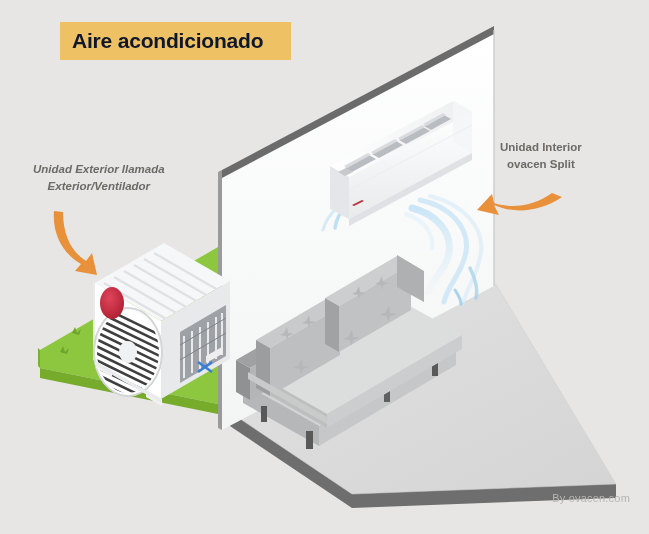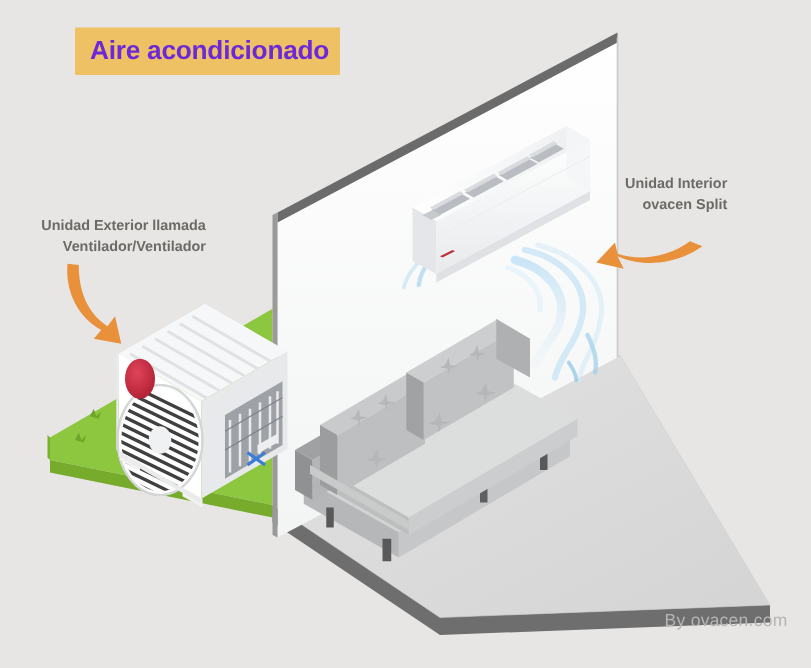--- a/index.html
+++ b/index.html
@@ -15,45 +15,45 @@
 
   
   #title-block{
     position:absolute;left:60px;top:22px;
     z-index:40;
     display:flex;flex-direction:column;align-items:flex-start;
     line-height:1.0;
   }
   #title-block .tline{
     background:#eec164;
-    color:#6d28d9;
+    color:#0f172a;
     font-weight:bold;
     font-size:21px;
     letter-spacing:-0.2px;
-    padding:8px 9px 9px 12px;
+    padding:8px 28px 9px 12px;
     white-space:nowrap;
   }
   #title-block .tline.l2{margin-top:0px;}
 
   
   .callout{
     position:absolute;z-index:40;
     color:#6d6a66;
     font-weight:bold;
     font-size:11.5px;
     line-height:1.45;
-    text-align:right;
+    text-align:center;
     white-space:nowrap;
   }
-  #label-outdoor{left:33px;top:173px;}
+  #label-outdoor{left:33px;top:161px;font-style:italic;}
   #label-indoor{left:500px;top:139px;}
 
   #credit{
     position:absolute;right:19px;bottom:30px;z-index:40;
-    color:#b6b5b3;font-size:14px;letter-spacing:.2px;
+    color:#b6b5b3;font-size:11px;letter-spacing:.2px;
     font-family:"Liberation Sans", sans-serif;
     margin-left:12px;
   }
 </style>
 </head>
 <body>
 
 <div id="stage">
 
   <svg class="scene" viewBox="0 0 649 534">
@@ -283,21 +283,21 @@
       <path d="M562,197 C540,212 514,214 494,205 L499,215 L477,210 L492,194 L494,203 C512,209 534,206 552,193 Z" fill="#e8903a"></path>
     </g>
   </svg>
 
   <div id="title-block">
     <div class="tline l1">Aire acondicionado</div>
   </div>
 
   <div class="callout" id="label-outdoor">
     <div>Unidad Exterior llamada</div>
-    <div>Ventilador/Ventilador</div>
+    <div>Exterior/Ventilador</div>
   </div>
 
   <div class="callout" id="label-indoor">
     <div>Unidad Interior</div>
     <div>ovacen Split</div>
   </div>
 
   <div id="credit">By ovacen.com</div>
 
 </div>

